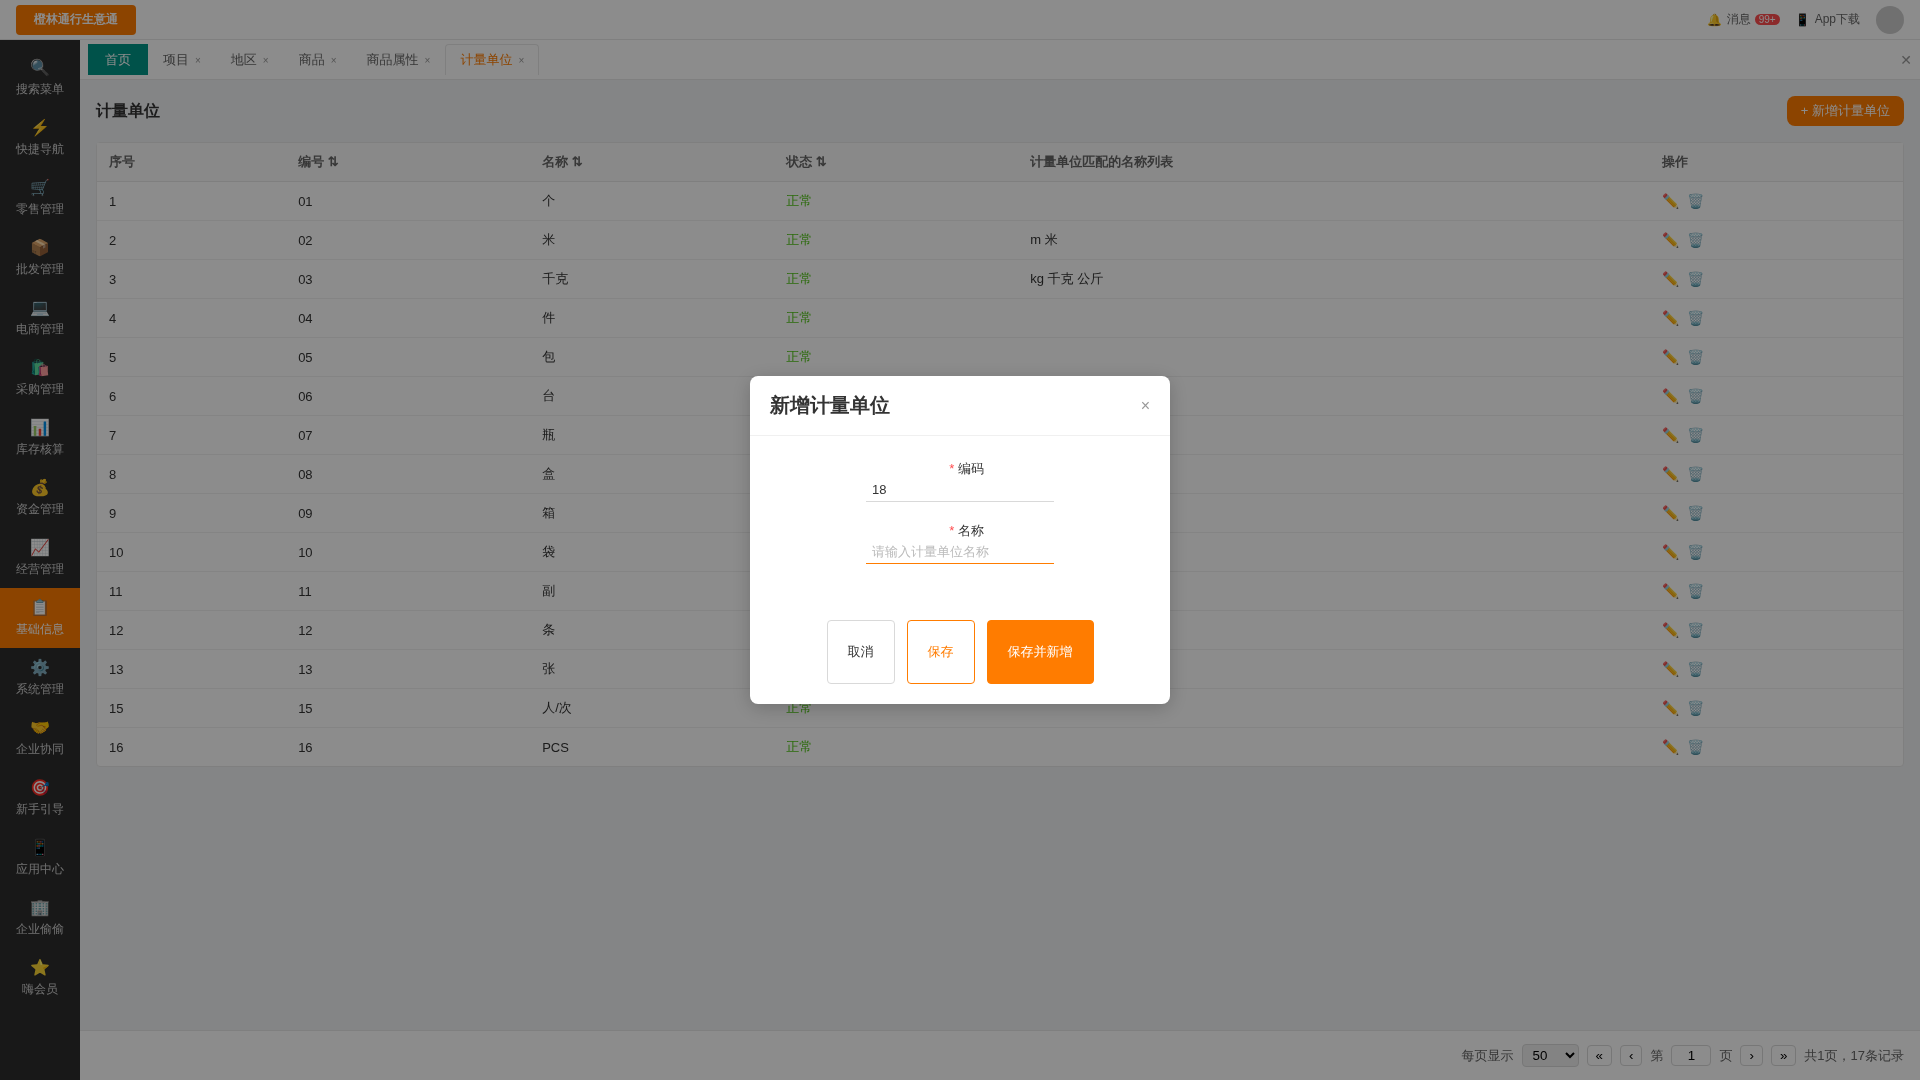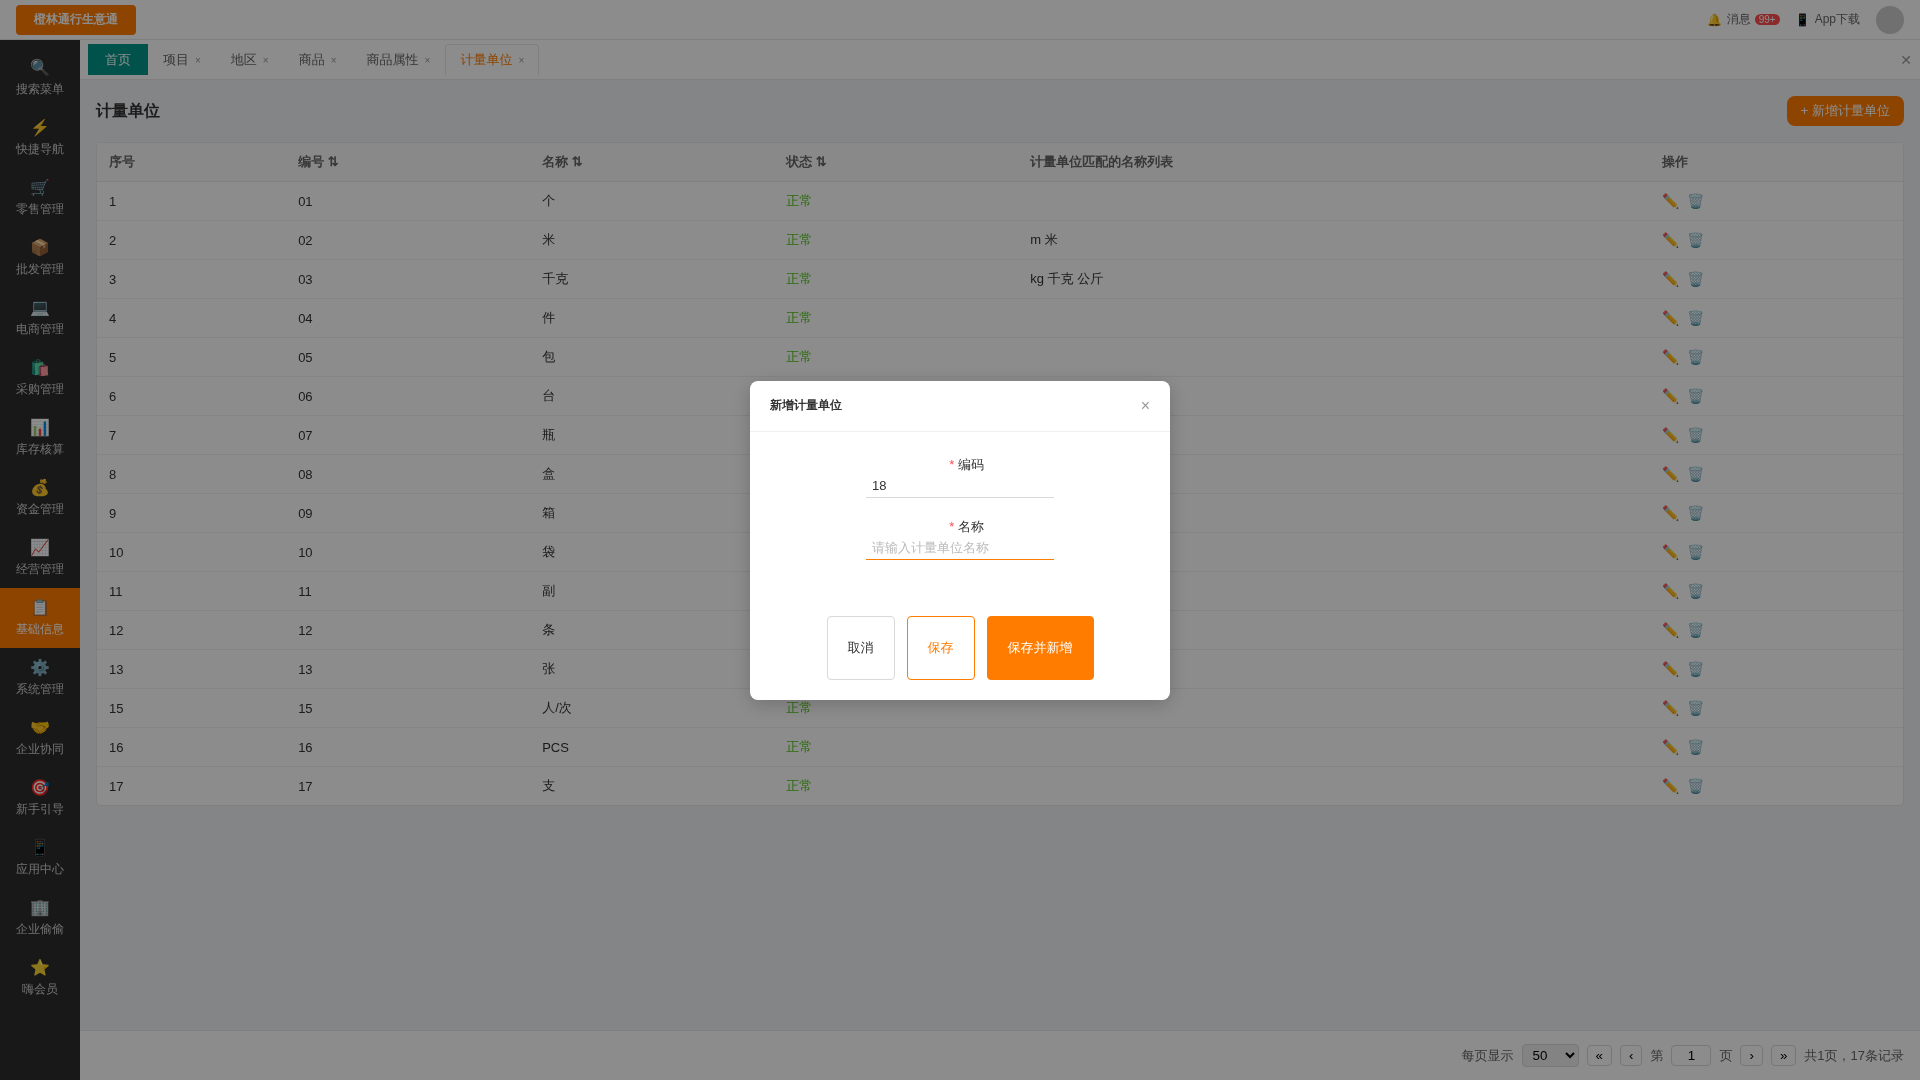--- a/index.html
+++ b/index.html
@@ -52,21 +52,21 @@
     
     .pagination { height: 50px; background: #fff; border-top: 1px solid #e8e8e8; display: flex; align-items: center; justify-content: flex-end; padding: 0 16px; gap: 8px; font-size: 13px; color: #666; flex-shrink: 0; }
     .page-btn { border: 1px solid #d9d9d9; border-radius: 4px; padding: 2px 8px; cursor: pointer; background: #fff; }
     .page-input { width: 40px; border: 1px solid #d9d9d9; border-radius: 4px; padding: 2px 4px; text-align: center; }
     .page-size-select { border: 1px solid #d9d9d9; border-radius: 4px; padding: 2px 6px; }
 
     
     .modal-overlay { position: fixed; top: 0; left: 0; width: 100%; height: 100%; background: rgba(0,0,0,0.45); z-index: 1000; display: flex; align-items: center; justify-content: center; }
     .modal { background: #fff; border-radius: 8px; width: 420px; box-shadow: 0 4px 20px rgba(0,0,0,0.2); }
     .modal-header { padding: 16px 20px; border-bottom: 1px solid #f0f0f0; display: flex; align-items: center; justify-content: space-between; }
-    .modal-title { font-size: 12px; font-weight: 600; color: #333; font-family: Liberation Mono, monospace; }
+    .modal-title { font-size: 20px; font-weight: 600; color: #333; font-family: Liberation Mono, monospace; }
     .modal-close { cursor: pointer; color: #999; font-size: 16px; }
     .modal-body { padding: 24px 20px; }
     .form-row { display: flex; align-items: center; margin-bottom: 20px; flex-direction: column; }
     .form-label { width: 60px; text-align: right; margin-right: 12px; color: #333; font-size: 13px; }
     .form-input { flex: 1; border: none; border-bottom: 1px solid #d9d9d9; padding: 4px 6px; font-size: 13px; outline: none; color: #333; }
     .form-input.focused { border-bottom-color: #ff7c00; }
     .form-input::placeholder { color: #bbb; }
     .modal-footer { padding: 12px 20px 20px; display: flex; justify-content: center; gap: 12px; }
     .btn-cancel { border: 1px solid #d9d9d9; background: #fff; border-radius: 4px; padding: 22px 20px; cursor: pointer; font-size: 13px; color: #333; }
     .btn-save { border: 1px solid #ff7c00; background: #fff; border-radius: 4px; padding: 7px 20px; cursor: pointer; font-size: 13px; color: #ff7c00; }
@@ -401,33 +401,20 @@
       <td>PCS</td>
       <td><span class="status-normal">正常</span></td>
       <td></td>
       <td>
         <div class="action-btns">
           <span class="action-btn">✏️</span>
           <span class="action-btn">🗑️</span>
         </div>
       </td>
     </tr>
-              <tr>
-      <td>17</td>
-      <td>17</td>
-      <td>支</td>
-      <td><span class="status-normal">正常</span></td>
-      <td></td>
-      <td>
-        <div class="action-btns">
-          <span class="action-btn">✏️</span>
-          <span class="action-btn">🗑️</span>
-        </div>
-      </td>
-    </tr>
             </tbody>
         </table>
       </div>
     </div>
 
     <div class="pagination">
       <span>每页显示</span>
       <select class="page-size-select">
         <option>50</option>
         <option>20</option>

